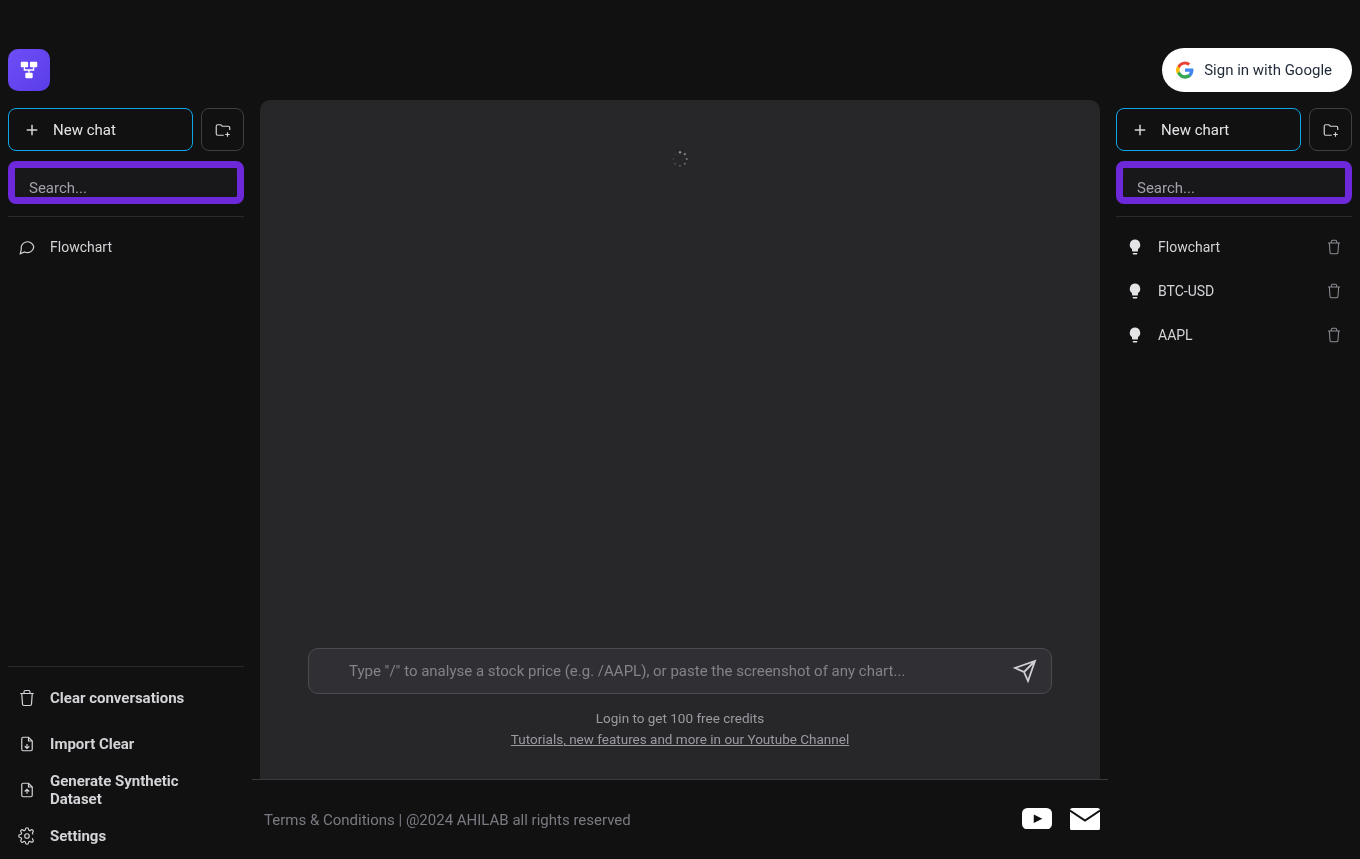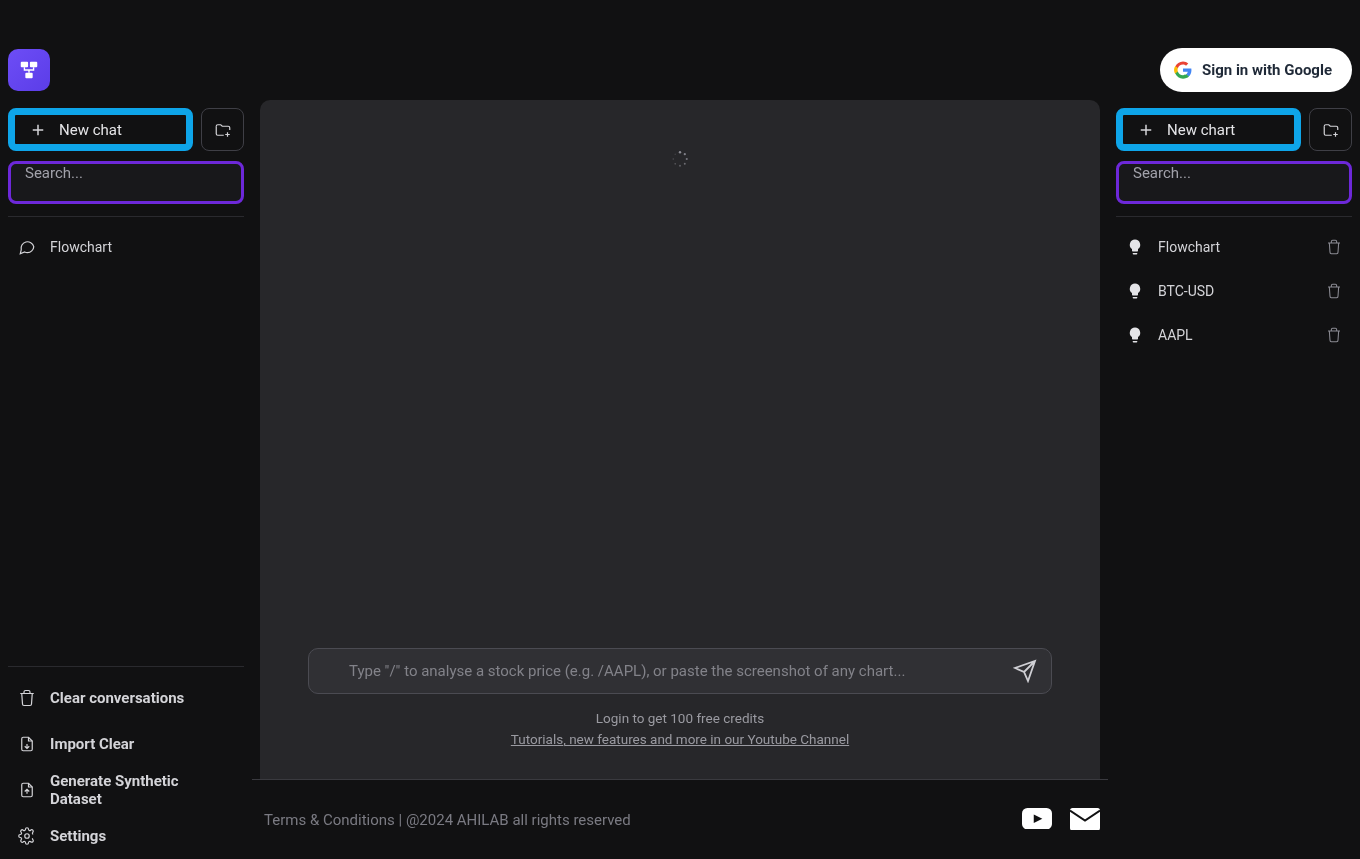--- a/index.html
+++ b/index.html
@@ -11,45 +11,45 @@
     position: absolute; top: 48px; left: 0; right: 0;
     height: 44px; display: flex; align-items: center; padding: 0 8px;
   }
   .logo {
     width: 42px; height: 42px; border-radius: 10px;
     background: linear-gradient(135deg,#6d4df6,#5b3de8);
     display:flex; align-items:center; justify-content:center;
   }
   .logo svg { width:22px; height:22px; }
   .google-btn {
-    margin-left:auto; background:#ffffff; color:#1f2937; font-weight:700;
+    margin-left:auto; background:#ffffff; color:#1f2937; font-weight:400;
     border:none; border-radius:22px; height:44px; padding:0 20px 0 14px;
     display:flex; align-items:center; gap:10px; font-size:15px; cursor:pointer;
   }
   .g-icon { width:18px; height:18px; }
 
   .columns { position:absolute; top:100px; left:0; right:0; bottom:0; display:flex; }
 
   .sidebar { width:252px; padding:8px 8px 0 8px; display:flex; flex-direction:column; }
   .left-sb {}
   .right-sb {}
 
   .btn-row { display:flex; gap:8px; margin-bottom:10px; }
   .new-btn {
-    flex:1; height:43px; background:#111112; border:7px solid #0ea5e9; color:#e4e4e7;
+    flex:1; height:43px; background:#111112; border:1px solid #0ea5e9; color:#e4e4e7;
     border-radius:8px; display:flex; align-items:center; gap:12px; padding:0 14px;
     font-size:15px; cursor:pointer;
   }
   .icon-btn {
     width:43px; height:43px; background:#111112; border:1px solid #3f3f46; border-radius:8px;
     display:flex; align-items:center; justify-content:center; cursor:pointer; color:#e4e4e7;
   }
   .search-box {
-    height:43px; background:#18181b; border:3px solid #6d28d9; border-radius:8px;
-    padding:0 14px; display:flex; align-items:flex-start; margin-bottom:12px;
+    height:43px; background:#18181b; border:7px solid #6d28d9; border-radius:8px;
+    padding:0 14px; display:flex; align-items:flex-end; margin-bottom:12px;
   }
   .search-box input {
     width:100%; background:transparent; border:none; outline:none; color:#d4d4d8; font-size:15px;
   }
   .search-box input::placeholder { color:#a1a1aa; }
 
   .divider { height:1px; background:#2a2a2e; margin:0 0 8px 0; }
 
   .list { flex:0 0 auto; }
   .item {

